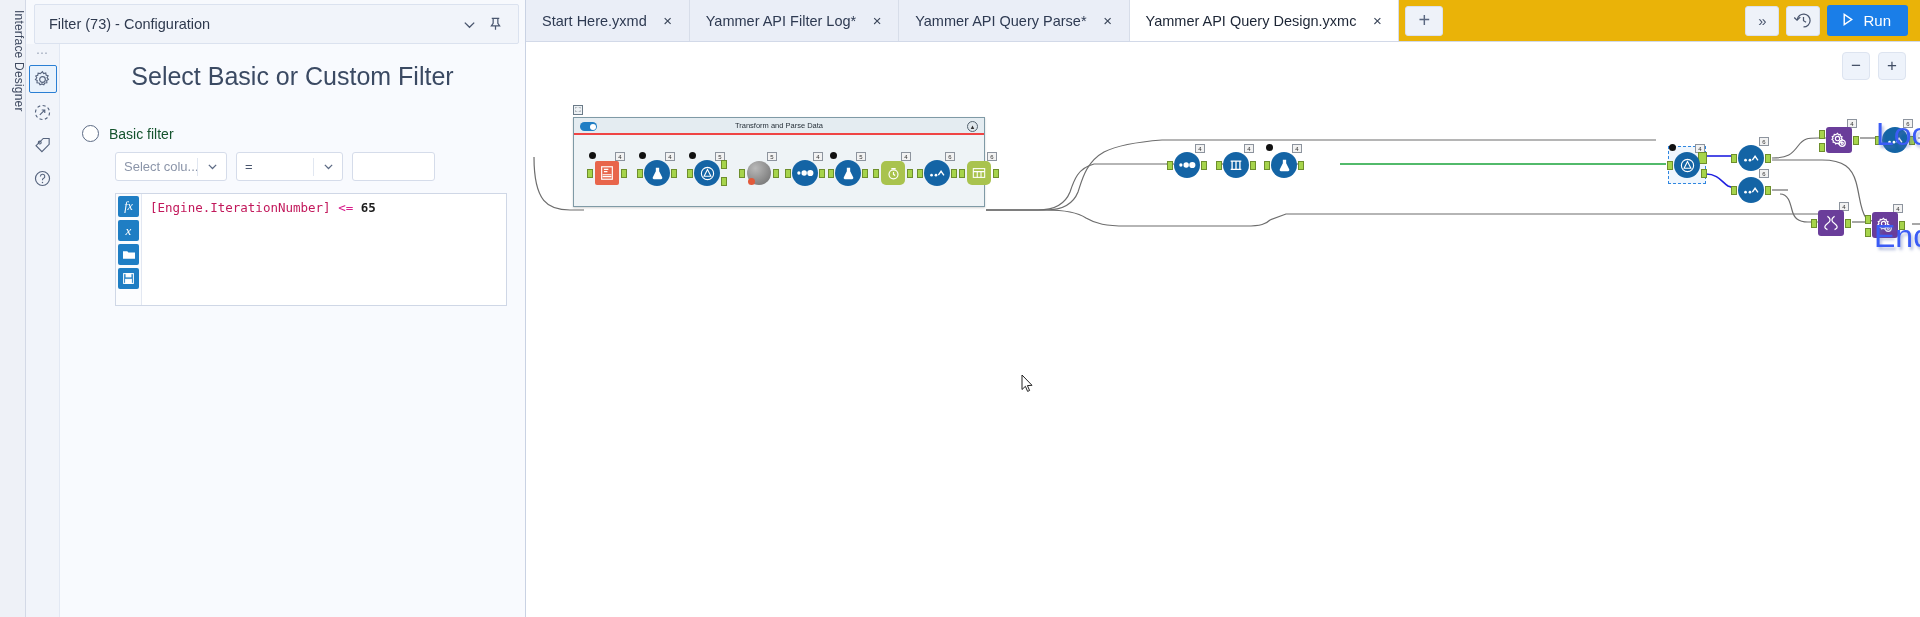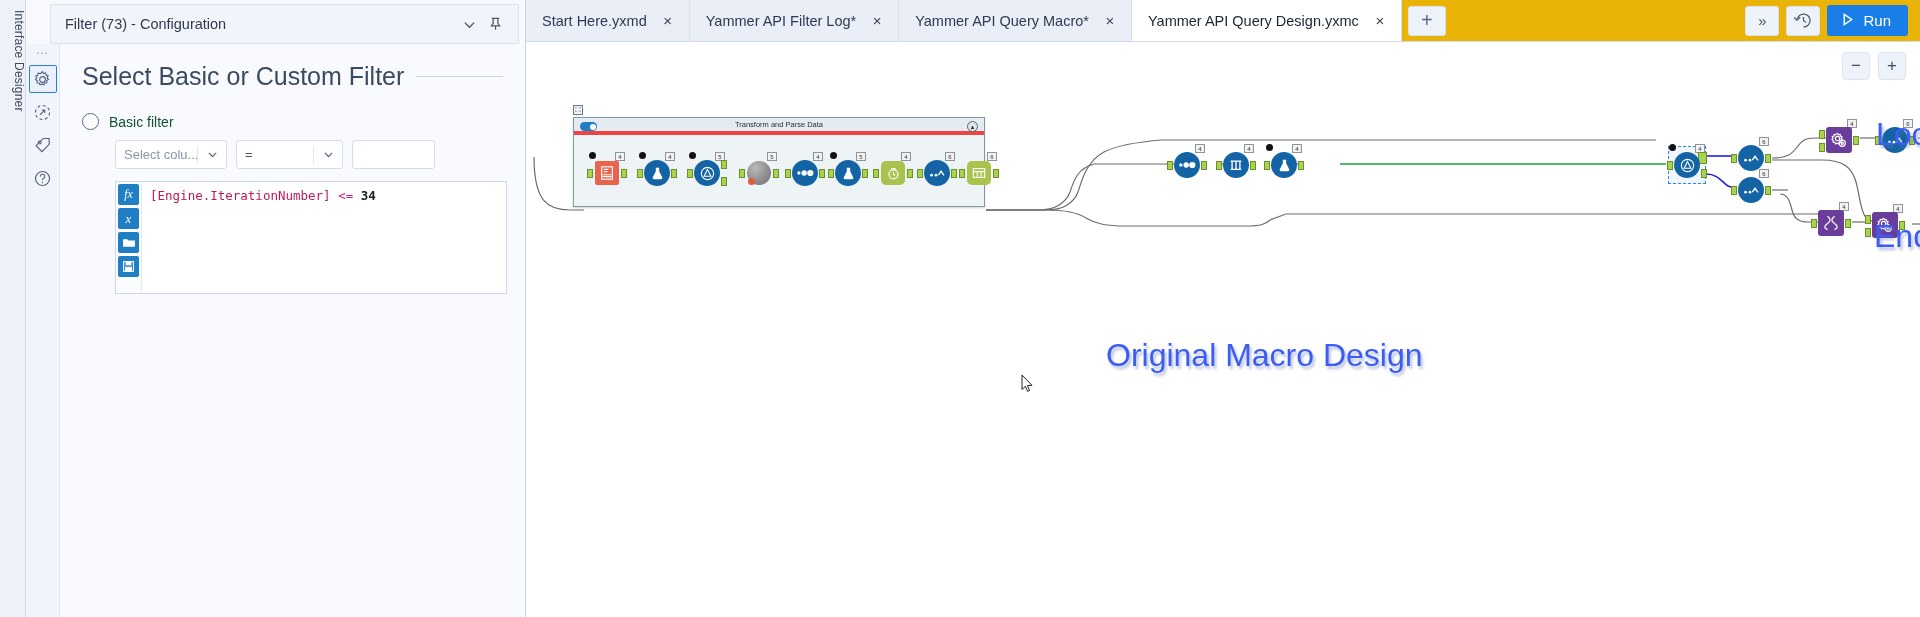--- a/index.html
+++ b/index.html
@@ -38,21 +38,21 @@
     border-right: 1px solid #c9d2e3;
     display: flex; flex-direction: column;
     position: relative;
   }
   .config-titlebar {
     height: 40px; flex: 0 0 40px;
     background: #eef2f9;
     border-bottom: 1px solid #dde3ee;
     display: flex; align-items: center;
     padding: 0 10px 0 14px;
-    margin: 4px 6px 0 24px;
+    margin: 4px 6px 0 8px;
     border: 1px solid #dbe2ef;
     border-radius: 2px;
     background: #f1f4fa;
     justify-content: flex-end;
   }
   .config-title-text { font-size: 14.5px; color: #2f3a4f; flex: 1; }
   .cfg-icon-btn {
     width: 26px; height: 26px;
     display: flex; align-items: center; justify-content: center;
     color: #4a566e;
@@ -76,20 +76,21 @@
   .cfg-ic.sel { border: 1.5px solid #2a7fd4; background: #e9f2fc; }
   .cfg-main {
     flex: 1; background: #f8fafe; padding: 18px 22px 0 22px;
     min-width: 0;
   }
   .panel-heading {
     display: flex; align-items: center; gap: 12px;
     font-size: 25px; font-weight: 400; color: #3b4a63;
     margin-bottom: 22px;
     white-space: nowrap;
+    flex-direction: column;
   }
   .panel-heading .rule { flex: 1; height: 1px; background: #c8d1e2; min-width: 20px; }
 
   .radio-row { display: flex; align-items: center; gap: 10px; margin-bottom: 10px; }
   .radio {
     width: 17px; height: 17px; border-radius: 50%;
     border: 1.6px solid #5d6b85; background: #fff;
     display: flex; align-items: center; justify-content: center;
     flex: 0 0 17px;
   }
@@ -212,21 +213,21 @@
   
   .tcontainer {
     position: absolute;
     background: #eef3f6;
     border: 1.5px solid #7f9aa6;
     box-shadow: 0 1px 2px rgba(0,0,0,.18);
   }
   .tcontainer-head {
     height: 17px;
     background: #e4ecf1;
-    border-bottom: 4px solid #ef4444;
+    border-bottom: 2px solid #ef4444;
     display: flex; align-items: center; justify-content: center;
     position: relative;
     font-size: 7.5px; color: #27313a;
   }
   .tc-toggle {
     position: absolute; left: 6px; top: 4px;
     width: 17px; height: 9px; border-radius: 5px;
     background: #1f7ec4;
   }
   .tc-toggle::after {
@@ -399,40 +400,40 @@
               </svg>
             </div>
             <div class="etool">
               <svg width="13" height="13" viewBox="0 0 16 16" fill="none" stroke="#fff" stroke-width="1.3">
                 <rect x="2" y="2" width="12" height="12"></rect>
                 <rect x="5" y="2" width="6" height="4" fill="#fff"></rect>
                 <rect x="4.5" y="9" width="7" height="5" fill="#fff"></rect>
               </svg>
             </div>
           </div>
-          <div class="expr-text"><span class="tok-field">[Engine.IterationNumber]</span> <span class="tok-op">&lt;=</span> <span class="tok-num">34</span></div>
+          <div class="expr-text"><span class="tok-field">[Engine.IterationNumber]</span> <span class="tok-op">&lt;=</span> <span class="tok-num">65</span></div>
         </div>
 
       </div>
     </div>
   </div>
 
   <div class="rightside">
 
     <div class="tabbar">
       <div class="tab">
         <span>Start Here.yxmd</span>
         <span class="x">×</span>
       </div>
       <div class="tab">
         <span>Yammer API Filter Log*</span>
         <span class="x">×</span>
       </div>
       <div class="tab">
-        <span>Yammer API Query Macro*</span>
+        <span>Yammer API Query Parse*</span>
         <span class="x">×</span>
       </div>
       <div class="tab active">
         <span>Yammer API Query Design.yxmc</span>
         <span class="x">×</span>
       </div>
       <div class="tab-add">+</div>
 
       <div class="tabbar-spacer"></div>
 
@@ -782,21 +783,20 @@
             <path d="M8.4 2.6l1 1.6 1.9-.4.3 1.9 1.8.7-.9 1.6 1.2 1.5-1.5 1.1.1 1.9-1.8.1-.9 1.7-1.7-.8-1.7.8-.8-1.7-1.9-.1.2-1.9L2.2 9.4l1.2-1.5-.9-1.6 1.8-.7.4-1.9 1.8.4z"></path>
             <circle cx="13.6" cy="13.6" r="3.4"></circle>
                 <circle cx="13.6" cy="13.6" r="1.2"></circle>
           </svg>
         </div>
           </div>
       </div>
 
       <div class="annot" style="left:1350px; top:74px; font-size:32px;">Loop</div>
       <div class="annot" style="left:1348px; top:176px; font-size:32px;">End</div>
-      <div class="annot" style="left:580px; top:295px; font-size:32px;">Original Macro Design</div>
 
       <svg class="cursor" style="left:495px; top:332px;" viewBox="0 0 12 19">
         <path d="M1,1 L1,15.5 L4.4,12.3 L6.6,17.4 L8.6,16.5 L6.4,11.6 L11,11.3 Z" fill="#ffffff" stroke="#222" stroke-width="1"></path>
       </svg>
 
     </div>
   </div>
 </div>
 
 </body></html>

